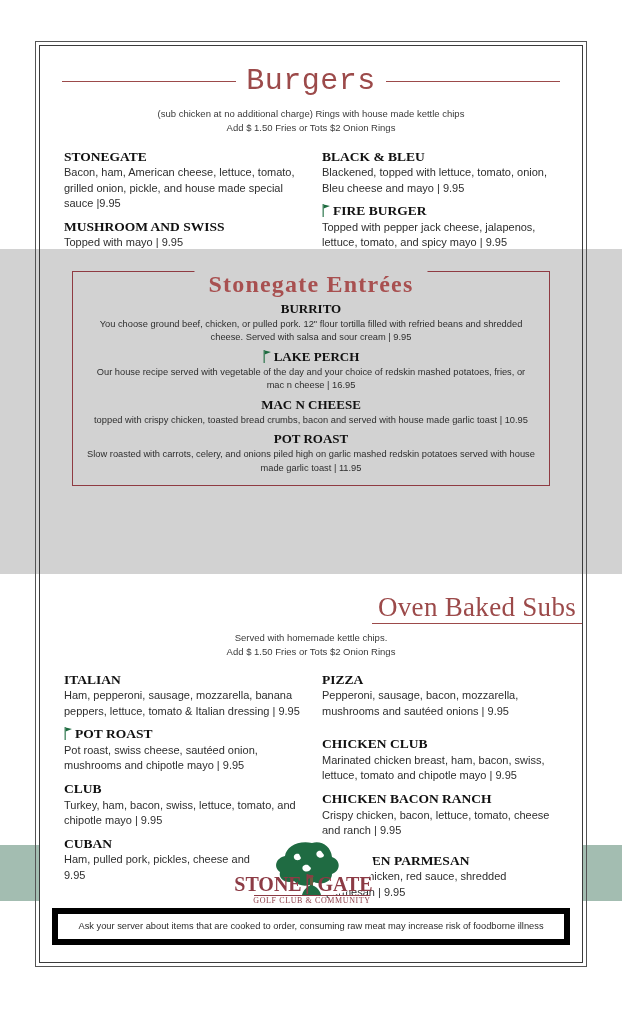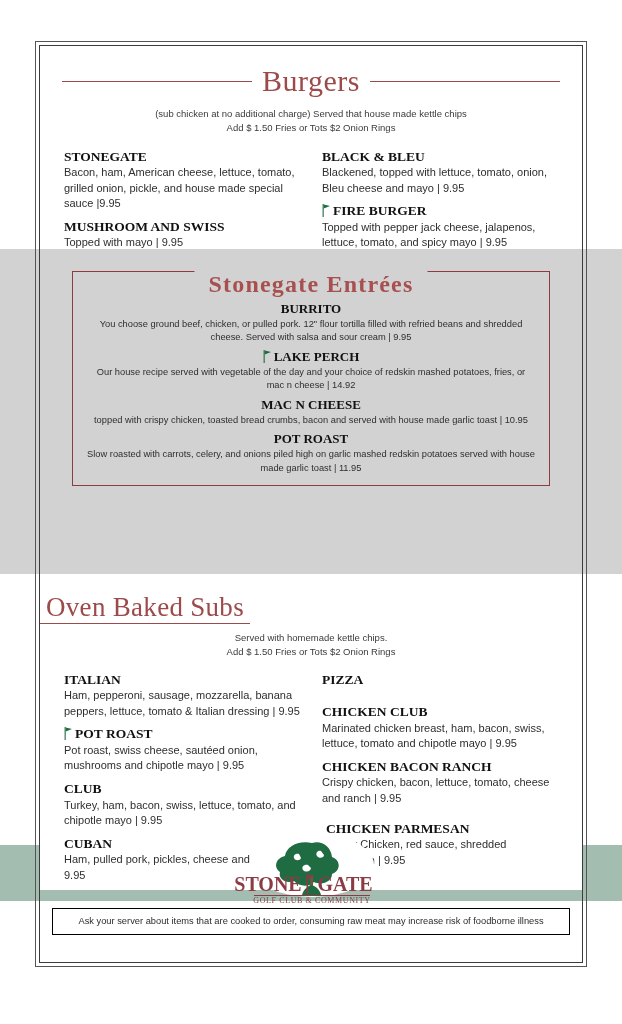--- a/index.html
+++ b/index.html
@@ -69,21 +69,21 @@
     gap: 10px;
   }
   .rule-head .rule {
     flex: 1 1 auto;
     height: 1px;
     background: #9c4a4a;
   }
   .rule-head .ttl {
     flex: 0 0 auto;
     color: #9c4a4a;
-    font-family: Liberation Serif, serif;
+    font-family: Liberation Mono, monospace;
     font-size: 30px;
     letter-spacing: 0.5px;
     white-space: nowrap;
   }
 
   .sec-note {
     text-align: center;
     font-size: 9.5px;
     color: #3a3a3a;
     line-height: 1.45;
@@ -144,21 +144,21 @@
     left: 50%;
     transform: translateX(-50%);
     white-space: nowrap;
   }
   .entree-item { text-align: center; margin-top: 5px; }
   .entree-item .item-name { font-size: 13px; }
   .entree-item .item-desc { font-size: 9.3px; line-height: 1.45; }
 
   
   .subs-head {
-    text-align: left;
+    text-align: right;
     color: #9c4a4a;
     font-family: "Liberation Serif", serif;
     font-size: 27px;
     letter-spacing: 0.3px;
   }
   .subs-head span {
     border-bottom: 1.5px solid #9c4a4a;
     padding: 0 6px 1px 6px;
   }
 
@@ -171,21 +171,21 @@
     height: 78px;
     z-index: 3;
   }
 
   
   .footer-note {
     position: absolute;
     left: 52px;
     top: 908px;
     width: 518px;
-    border: 1px solid #000000;
+    border: 6px solid #000000;
     box-sizing: border-box;
     padding: 6px 14px;
     font-size: 9.3px;
     color: #2b2b2b;
     text-align: center;
     line-height: 1.45;
     background: #ffffff;
     z-index: 3;
   }
 </style>
@@ -199,21 +199,21 @@
 <div class="page-frame-inner"></div>
 
 <div class="content">
 
   <div class="sec-white" style="padding-top:18px;height:203px;box-sizing:border-box;">
     <div class="rule-head">
       <div class="rule"></div>
       <div class="ttl">Burgers</div>
       <div class="rule"></div>
     </div>
-    <div class="sec-note" style="margin-top:9px;">(sub chicken at no additional charge) Served that house made kettle chips</div>
+    <div class="sec-note" style="margin-top:9px;">(sub chicken at no additional charge) Rings with house made kettle chips</div>
     <div class="sec-note">Add $ 1.50 Fries or Tots $2 Onion Rings</div>
 
     <div class="cols" style="margin-top:14px;">
       <div class="col">
         <div class="item">
           <div class="item-name"><span>STONEGATE</span></div>
           <div class="item-desc">Bacon, ham, American cheese, lettuce, tomato, grilled onion, pickle, and house made special sauce |9.95</div>
         </div>
         <div class="item">
           <div class="item-name"><span>MUSHROOM AND SWISS</span></div>
@@ -243,21 +243,21 @@
       <div class="entree-item" style="margin-top:4px;">
         <div class="item-name"><span>BURRITO</span></div>
         <div class="item-desc">You choose ground beef, chicken, or pulled pork. 12" flour tortilla filled with refried beans and shredded cheese. Served with salsa and sour cream | 9.95</div>
       </div>
 
       <div class="entree-item">
         <div class="item-name"><span class="flag"><svg viewBox="0 0 9 13">
                 <rect x="0.6" y="0" width="1.1" height="13" fill="#1d6b3f"></rect>
                 <path d="M1.7 0.4 L8 1.9 L1.7 4.6 Z" fill="#1d6b3f"></path>
               </svg></span><span>LAKE PERCH</span></div>
-        <div class="item-desc">Our house recipe served with vegetable of the day and your choice of redskin mashed potatoes, fries, or mac n cheese | 14.92</div>
+        <div class="item-desc">Our house recipe served with vegetable of the day and your choice of redskin mashed potatoes, fries, or mac n cheese | 16.95</div>
       </div>
 
 
       <div class="entree-item">
         <div class="item-name"><span>MAC N CHEESE</span></div>
         <div class="item-desc">topped with crispy chicken, toasted bread crumbs, bacon and served with house made garlic toast | 10.95</div>
       </div>
 
       <div class="entree-item">
         <div class="item-name"><span>POT ROAST</span></div>
@@ -290,20 +290,21 @@
         </div>
         <div class="item">
           <div class="item-name"><span>CUBAN</span></div>
           <div class="item-desc">Ham, pulled pork, pickles, cheese and Dijon | 9.95</div>
         </div>
       </div>
 
       <div class="col">
         <div class="item">
           <div class="item-name"><span>PIZZA</span></div>
+          <div class="item-desc">Pepperoni, sausage, bacon, mozzarella, mushrooms and sautéed onions | 9.95</div>
         </div>
         <div class="item" style="margin-top:17px;">
           <div class="item-name"><span>CHICKEN CLUB</span></div>
           <div class="item-desc">Marinated chicken breast, ham, bacon, swiss, lettuce, tomato and chipotle mayo | 9.95</div>
         </div>
         <div class="item">
           <div class="item-name"><span>CHICKEN BACON RANCH</span></div>
           <div class="item-desc">Crispy chicken, bacon, lettuce, tomato, cheese and ranch | 9.95</div>
         </div>
         <div class="item" style="margin-top:14px;padding-left:4px;">

